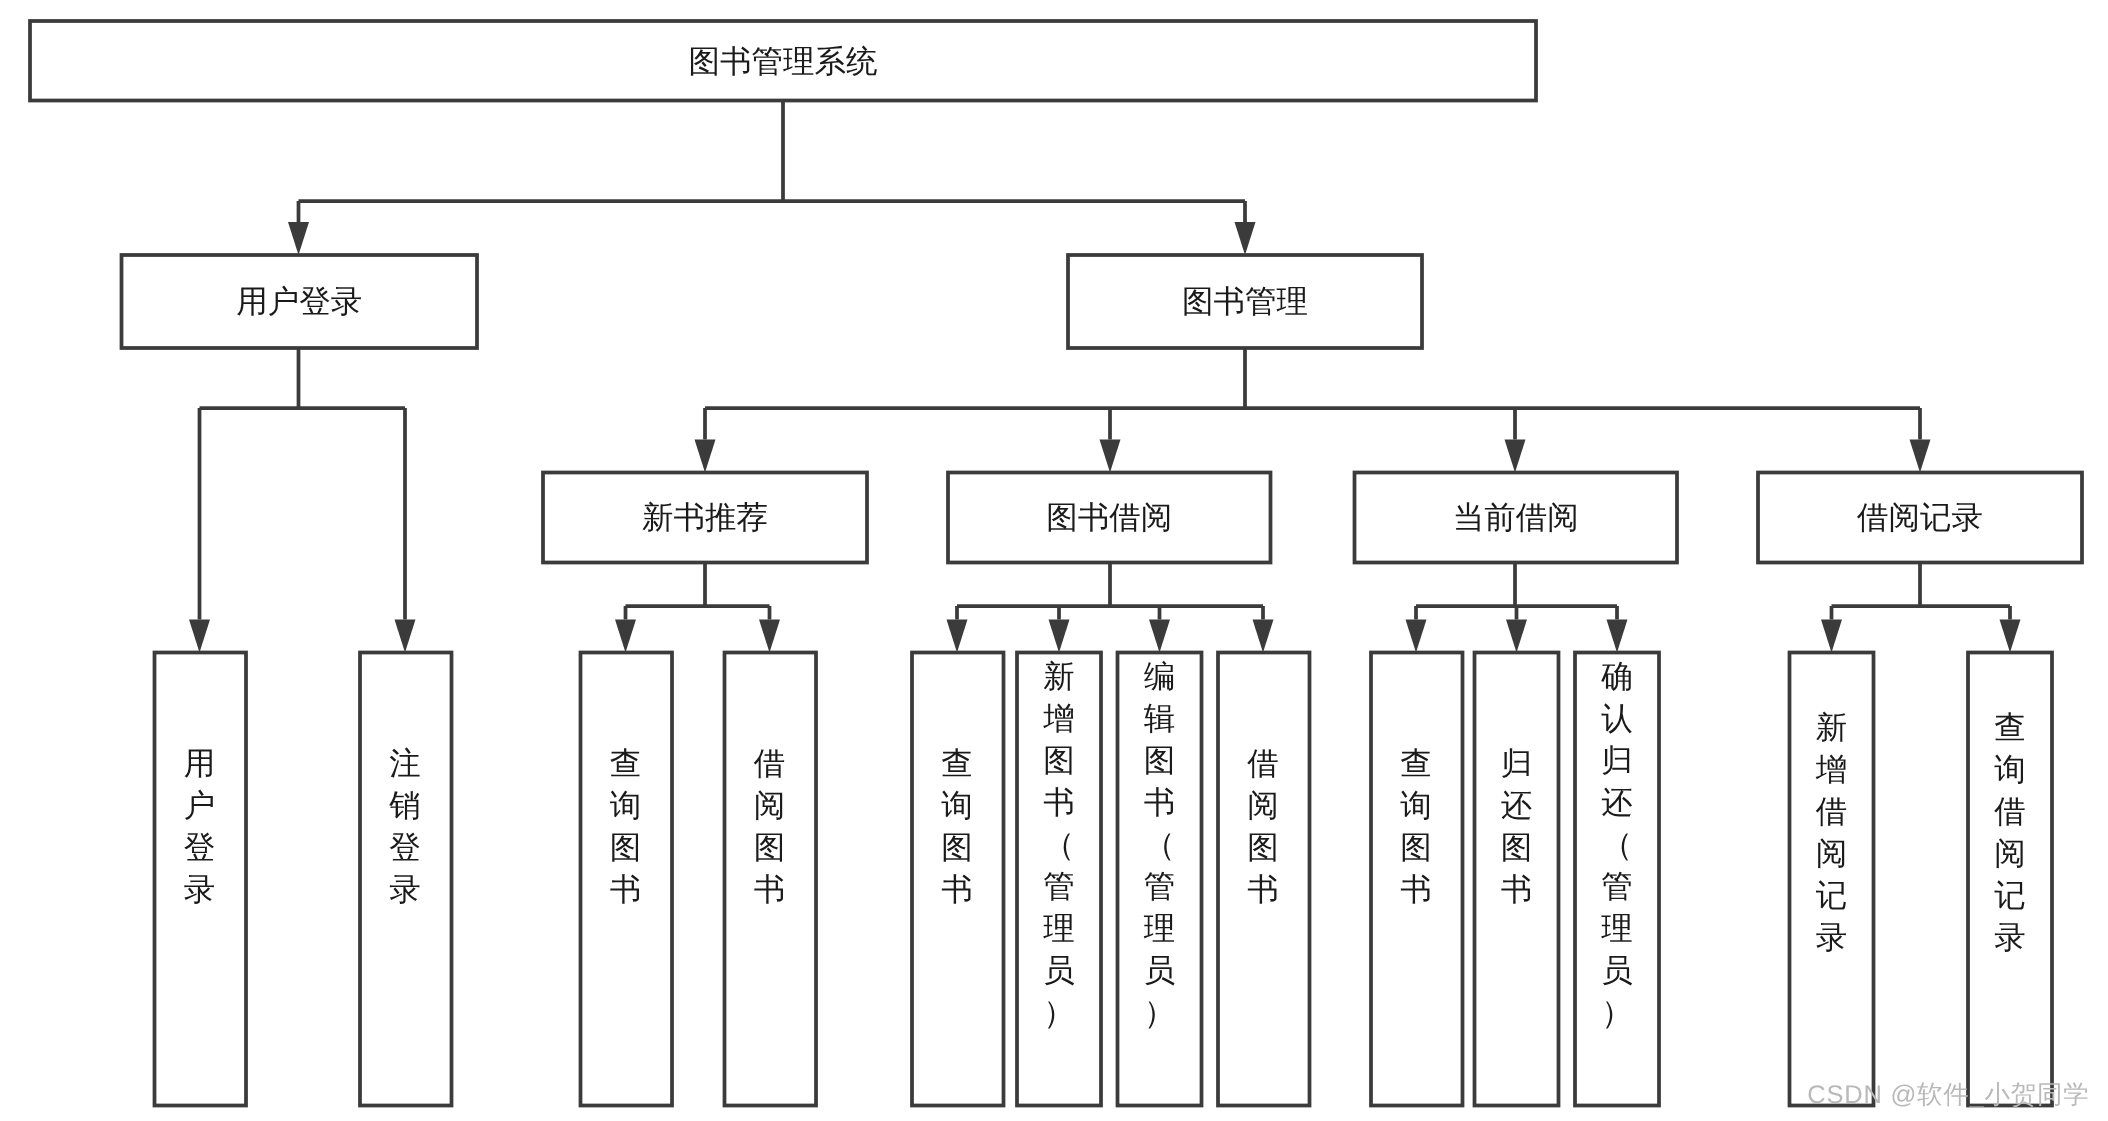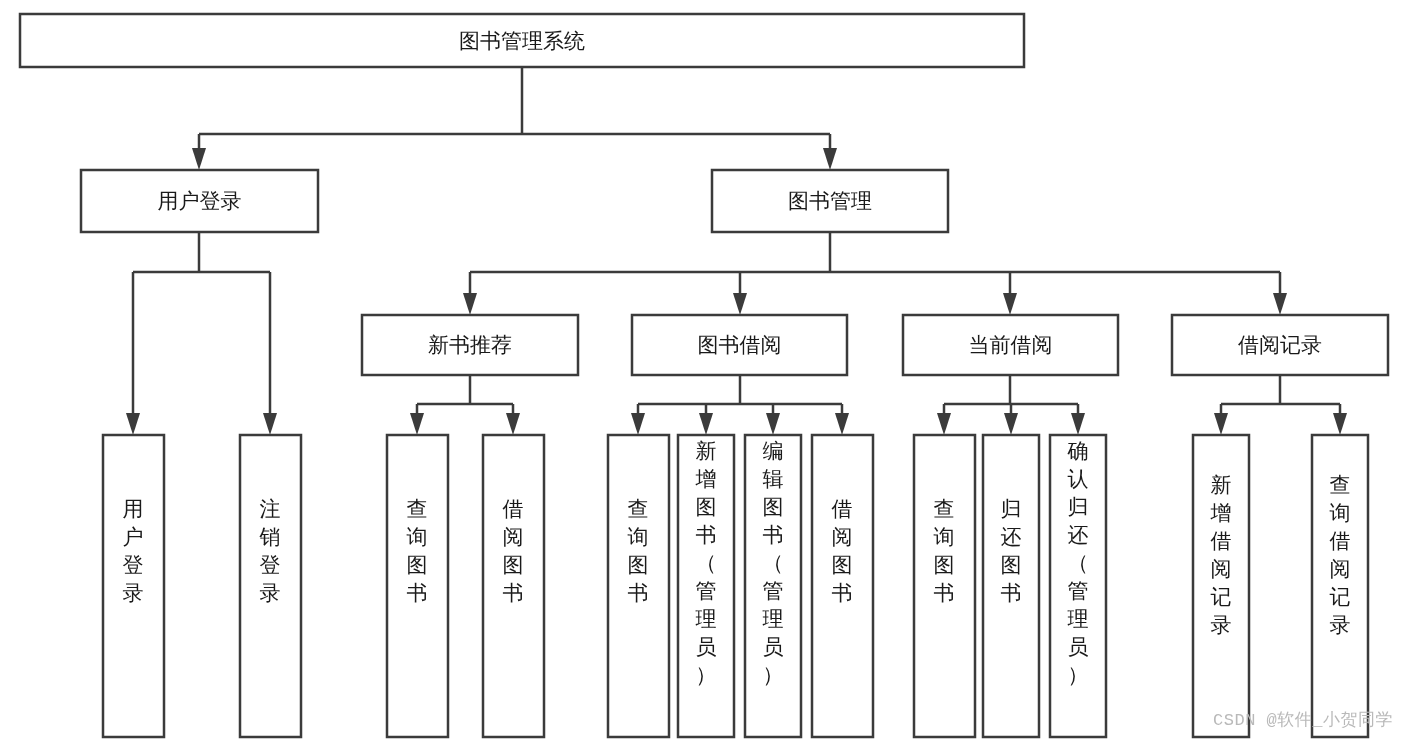--- a/index.html
+++ b/index.html
@@ -48,22 +48,22 @@
     stroke-width: 2.5;
     fill: none;
   }
   .arrowhead {
     fill: #3b3b3b;
     stroke: none;
   }
   .watermark {
     position: absolute;
     right: 12px;
-    bottom: 16px;
-    font-family: Liberation Mono, monospace;
+    bottom: 6px;
+    font-family: Liberation Sans, sans-serif;
     font-size: 17px;
     color: #b9b9b9;
     white-space: nowrap;
     letter-spacing: 0.5px;
     user-select: none;
   }
 </style>
 </head>
 <body>
 

